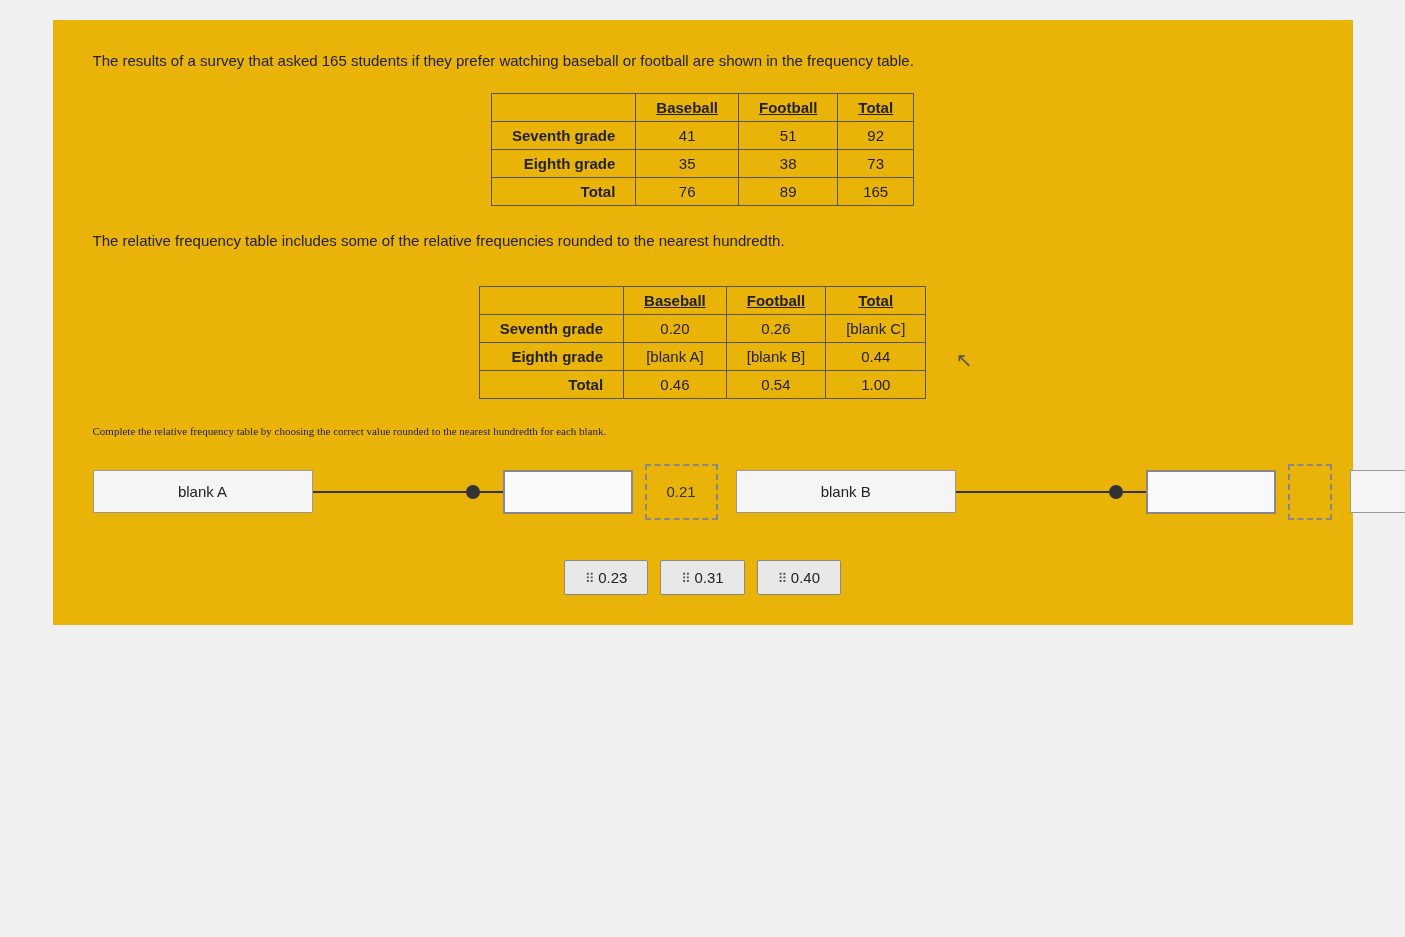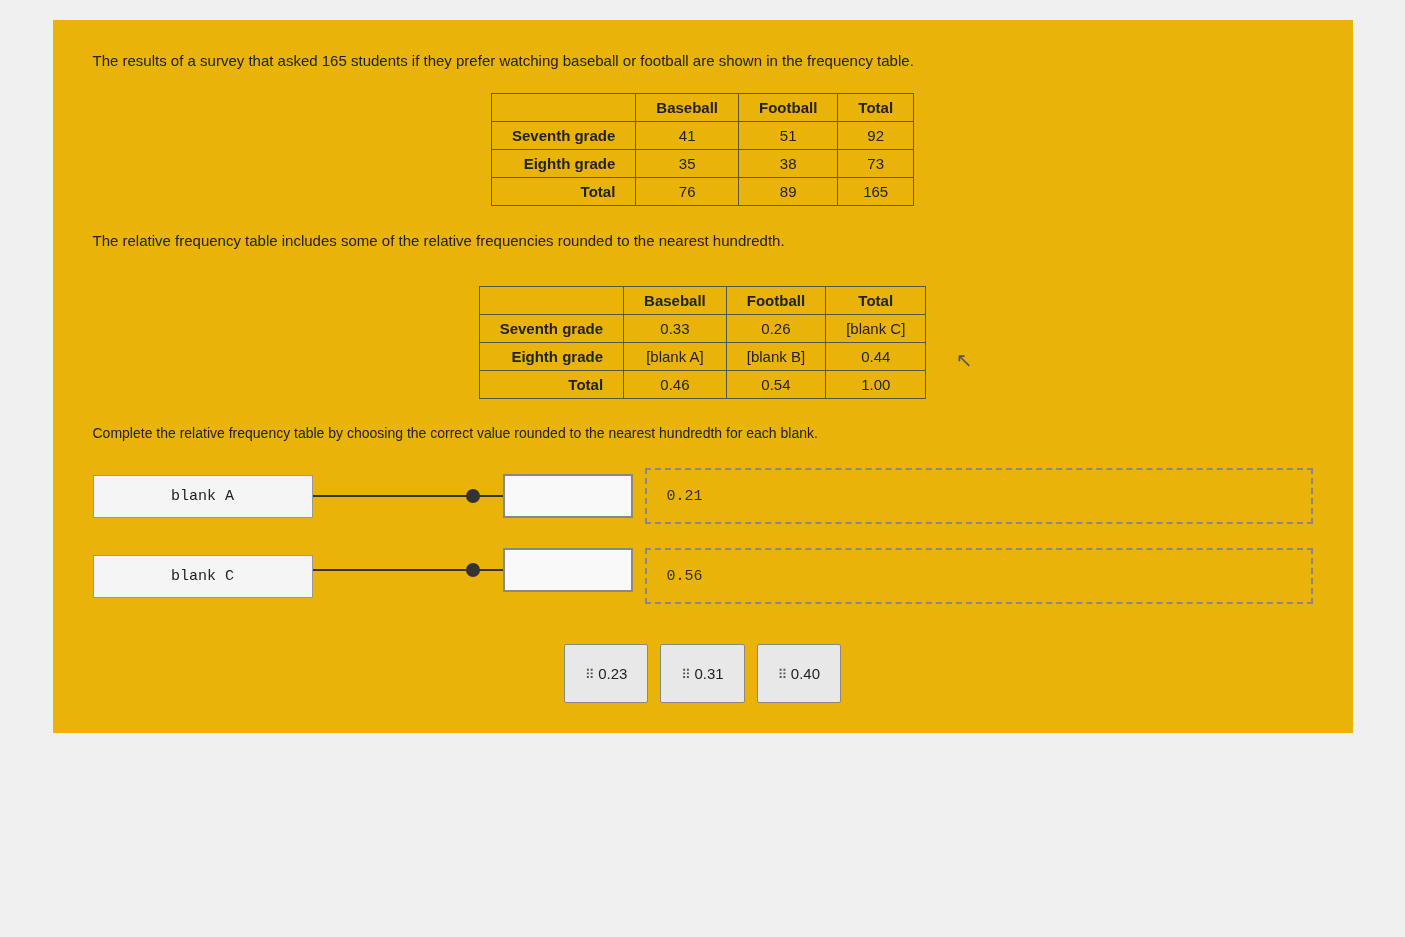--- a/index.html
+++ b/index.html
@@ -40,47 +40,48 @@
 
     table.freq-table th,
     table.freq-table td {
       border: 1px solid #555;
       padding: 5px 20px;
       text-align: center;
     }
 
     table.freq-table th {
       font-weight: bold;
+      text-decoration: underline;
     }
 
     table.freq-table td:first-child,
     table.freq-table th:first-child {
       text-align: right;
       font-weight: bold;
     }
 
     .relative-text {
       font-size: 15px;
       margin-bottom: 34px;
       line-height: 1.5;
     }
 
     .complete-text {
-      font-size: 14px;
+      font-size: 11px;
       margin-bottom: 24px;
       line-height: 1.5;
+      font-family: Liberation Serif, serif;
     }
 
     
     .blanks-section {
       display: flex;
-      flex-direction: column;
-      gap: 24px;
+      flex-direction: row;
+      gap: 18px;
       margin-bottom: 30px;
-      font-family: Liberation Mono, monospace;
     }
 
     .blank-row {
       display: flex;
       align-items: center;
       width: 100%;
     }
 
     .blank-label-box {
       border: 1px solid #999;
@@ -123,21 +124,21 @@
     .answer-chips {
       display: flex;
       gap: 12px;
       justify-content: center;
       padding-top: 10px;
     }
 
     .chip {
       border: 1px solid #888;
       background: #e8e8e8;
-      padding: 20px 20px;
+      padding: 8px 20px;
       font-size: 15px;
       cursor: grab;
       border-radius: 2px;
     }
 
     .chip::before {
       content: '⠿ ';
       font-size: 13px;
       color: #555;
     }
@@ -196,21 +197,21 @@
         <tr>
           <th></th>
           <th>Baseball</th>
           <th>Football</th>
           <th>Total</th>
         </tr>
       </thead>
       <tbody>
         <tr>
           <td>Seventh grade</td>
-          <td>0.33</td>
+          <td>0.20</td>
           <td>0.26</td>
           <td class="blank-cell">[blank C]</td>
         </tr>
         <tr>
           <td>Eighth grade</td>
           <td class="blank-cell">[blank A]</td>
           <td class="blank-cell">[blank B]</td>
           <td>0.44</td>
         </tr>
         <tr>
@@ -241,20 +242,35 @@
 
         <div class="blank-drag-zone" style="flex-shrink:0;">
         </div>
 
         <div class="blank-answer-zone">
           <span class="blank-answer-value">0.21</span>
         </div>
       </div>
     </div>
 
+    <div class="blank-row">
+      <div class="blank-label-box">blank B</div>
+      <div style="flex:1; display:flex; align-items:center; position:relative;">
+        <svg width="190" height="44" style="flex-shrink:0;">
+          <line x1="0" y1="22" x2="160" y2="22" stroke="#333" stroke-width="2"></line>
+          <circle cx="160" cy="22" r="7" fill="#333"></circle>
+          <line x1="160" y1="22" x2="190" y2="22" stroke="#333" stroke-width="2"></line>
+        </svg>
+        <div class="blank-drag-zone" style="flex-shrink:0;">
+        </div>
+        <div class="blank-answer-zone">
+          <span class="blank-answer-value"></span>
+        </div>
+      </div>
+    </div>
 
     <div class="blank-row">
       <div class="blank-label-box">blank C</div>
       <div style="flex:1; display:flex; align-items:flex-start; position:relative;">
         <svg width="190" height="44" style="flex-shrink:0;">
           <line x1="0" y1="22" x2="160" y2="22" stroke="#333" stroke-width="2"></line>
           <circle cx="160" cy="22" r="7" fill="#333"></circle>
           <line x1="160" y1="22" x2="190" y2="22" stroke="#333" stroke-width="2"></line>
         </svg>
         <div class="blank-drag-zone" style="flex-shrink:0;">

